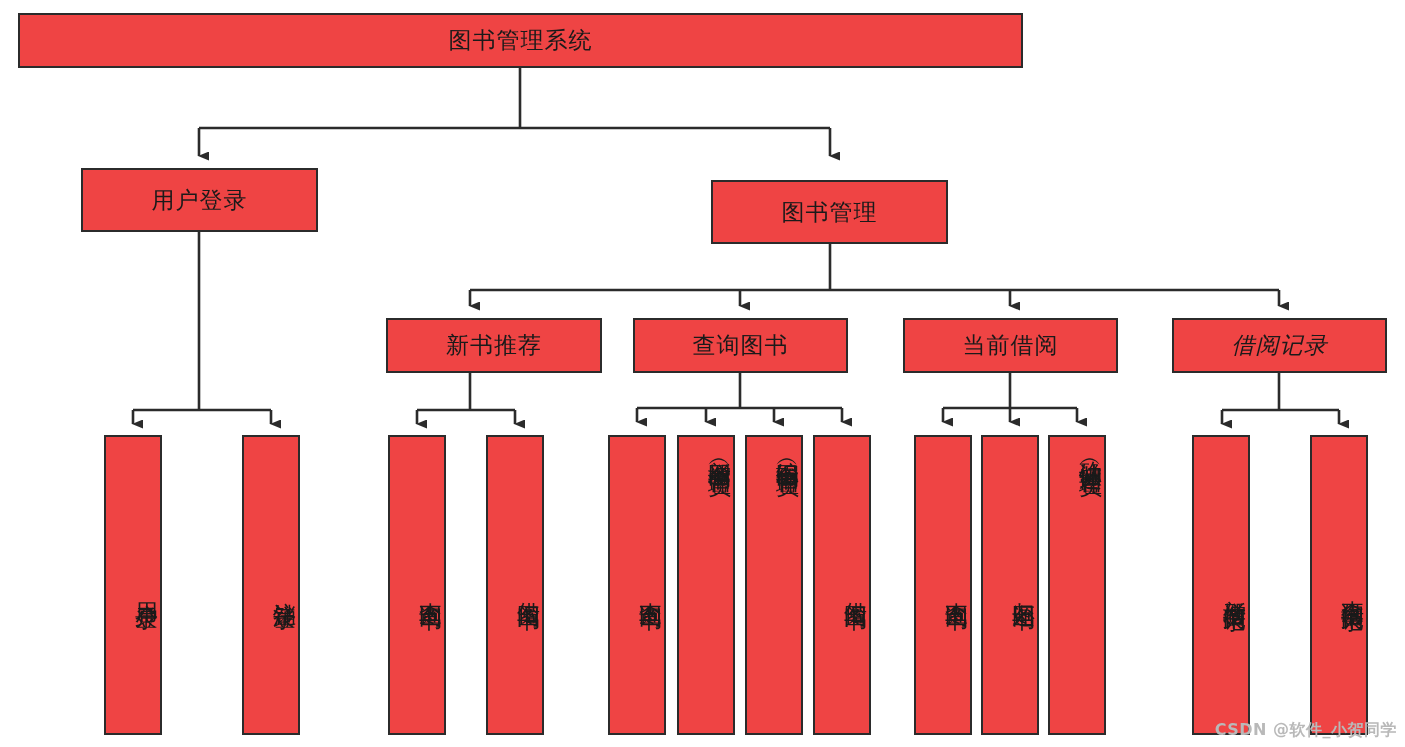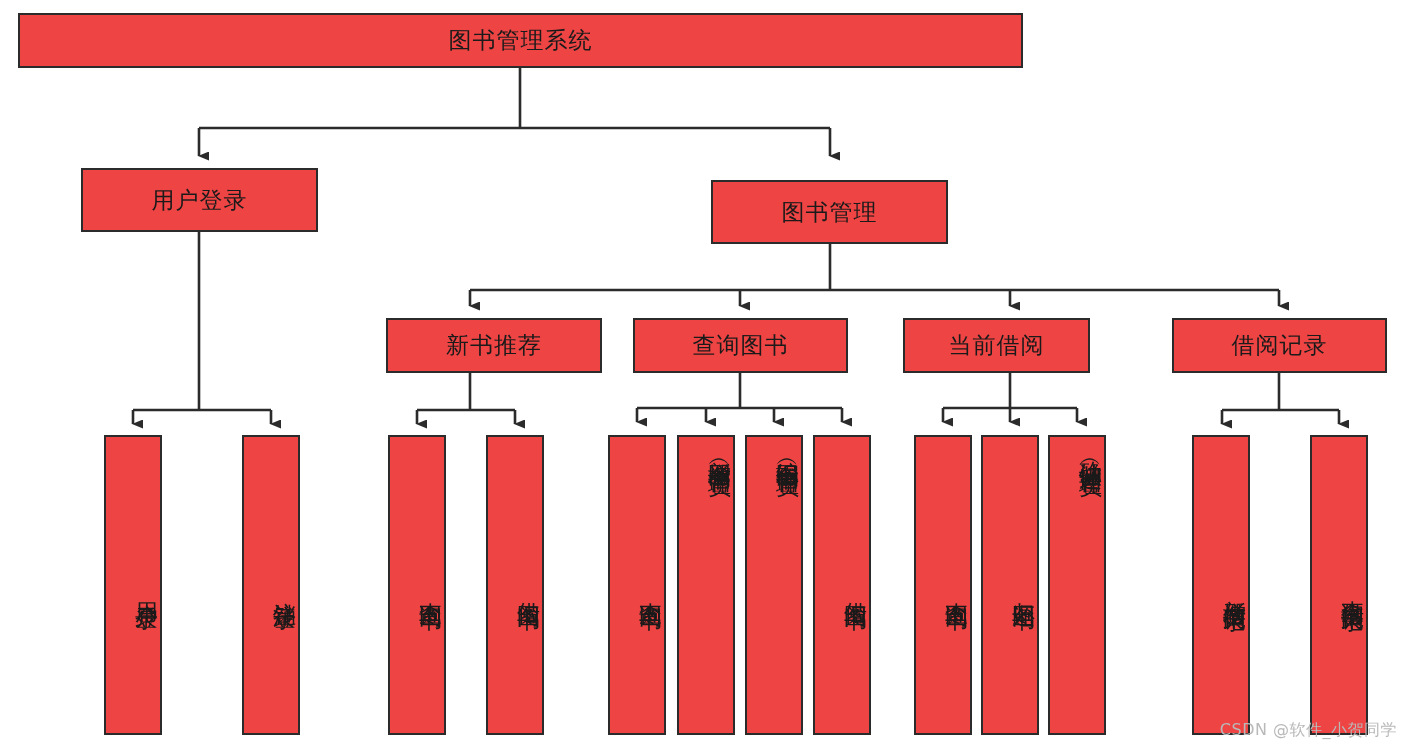--- a/index.html
+++ b/index.html
@@ -10,21 +10,21 @@
   .node{position:absolute;box-sizing:border-box;background:#ef4444;
         border:2.5px solid #2b2b2b;display:flex;align-items:center;
         justify-content:center;color:#1a1a1a;}
   .node.h{font-size:23px;letter-spacing:1px;}
   .node.v{writing-mode:vertical-rl;text-orientation:upright;
           font-size:23px;line-height:1.18;letter-spacing:2px;
           align-items:flex-start;justify-content:center;padding-top:6px;}
   .node.v.mid{justify-content:center;}
   .node.v.top{justify-content:flex-start;}
   .watermark{position:absolute;right:8px;bottom:6px;font-size:16px;
-             color:#b9b9b9;letter-spacing:0.5px;white-space:nowrap;}
+             color:#b9b9b9;letter-spacing:0.5px;white-space:nowrap;font-weight:bold;}
 </style>
 </head>
 <body>
 
 <div id="stage">
 
   <svg id="wires" viewBox="0 0 1405 747" xmlns="http://www.w3.org/2000/svg">
     <defs>
       <marker id="arw" markerWidth="9" markerHeight="11" refX="4.5" refY="10" orient="auto" markerUnits="userSpaceOnUse">
         <path d="M0,0 L9,0 L4.5,11 Z" fill="#2b2b2b"></path>
@@ -74,22 +74,22 @@
     </g>
   </svg>
 
   <div class="node h" style="left:18px;top:13px;width:1005px;height:55px;">图书管理系统</div>
 
   <div class="node h" style="left:81px;top:168px;width:237px;height:64px;">用户登录</div>
   <div class="node h" style="left:711px;top:168px;width:237px;height:64px;margin-top:12px;">图书管理</div>
 
   <div class="node h" style="left:362px;top:318px;width:216px;height:55px;margin-left:24px;">新书推荐</div>
   <div class="node h" style="left:633px;top:318px;width:215px;height:55px;">查询图书</div>
-  <div class="node h" style="left:903px;top:318px;width:187px;height:55px;">当前借阅</div>
-  <div class="node h" style="left:1172px;top:318px;width:215px;height:55px;">借阅记录</div>
+  <div class="node h" style="left:903px;top:318px;width:215px;height:55px;">当前借阅</div>
+  <div class="node h" style="left:1172px;top:318px;width:215px;height:55px;font-style:italic;">借阅记录</div>
 
   <div class="node v mid" style="left:104px;top:435px;width:58px;height:300px;">用户登录</div>
   <div class="node v mid" style="left:242px;top:435px;width:58px;height:300px;">注销登录</div>
 
   <div class="node v mid" style="left:388px;top:435px;width:58px;height:300px;">查询图书</div>
   <div class="node v mid" style="left:486px;top:435px;width:58px;height:300px;">借阅图书</div>
 
   <div class="node v mid" style="left:608px;top:435px;width:58px;height:300px;">查询图书</div>
   <div class="node v top" style="left:677px;top:435px;width:58px;height:300px;">新增图书（管理员）</div>
   <div class="node v top" style="left:745px;top:435px;width:58px;height:300px;">编辑图书（管理员）</div>

